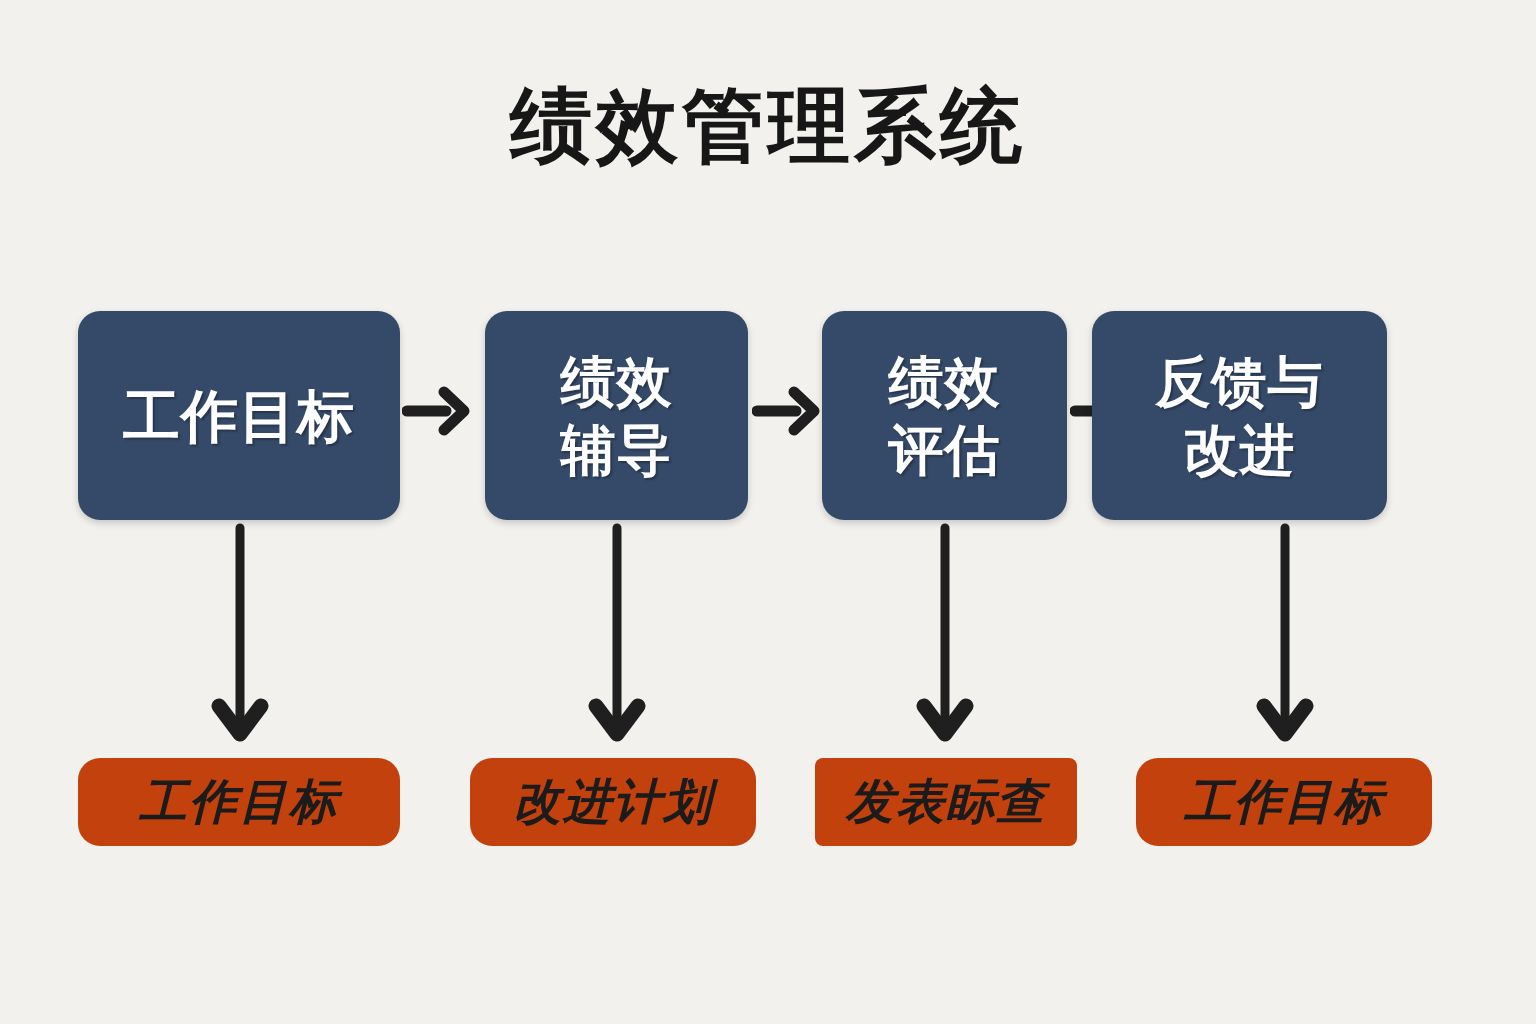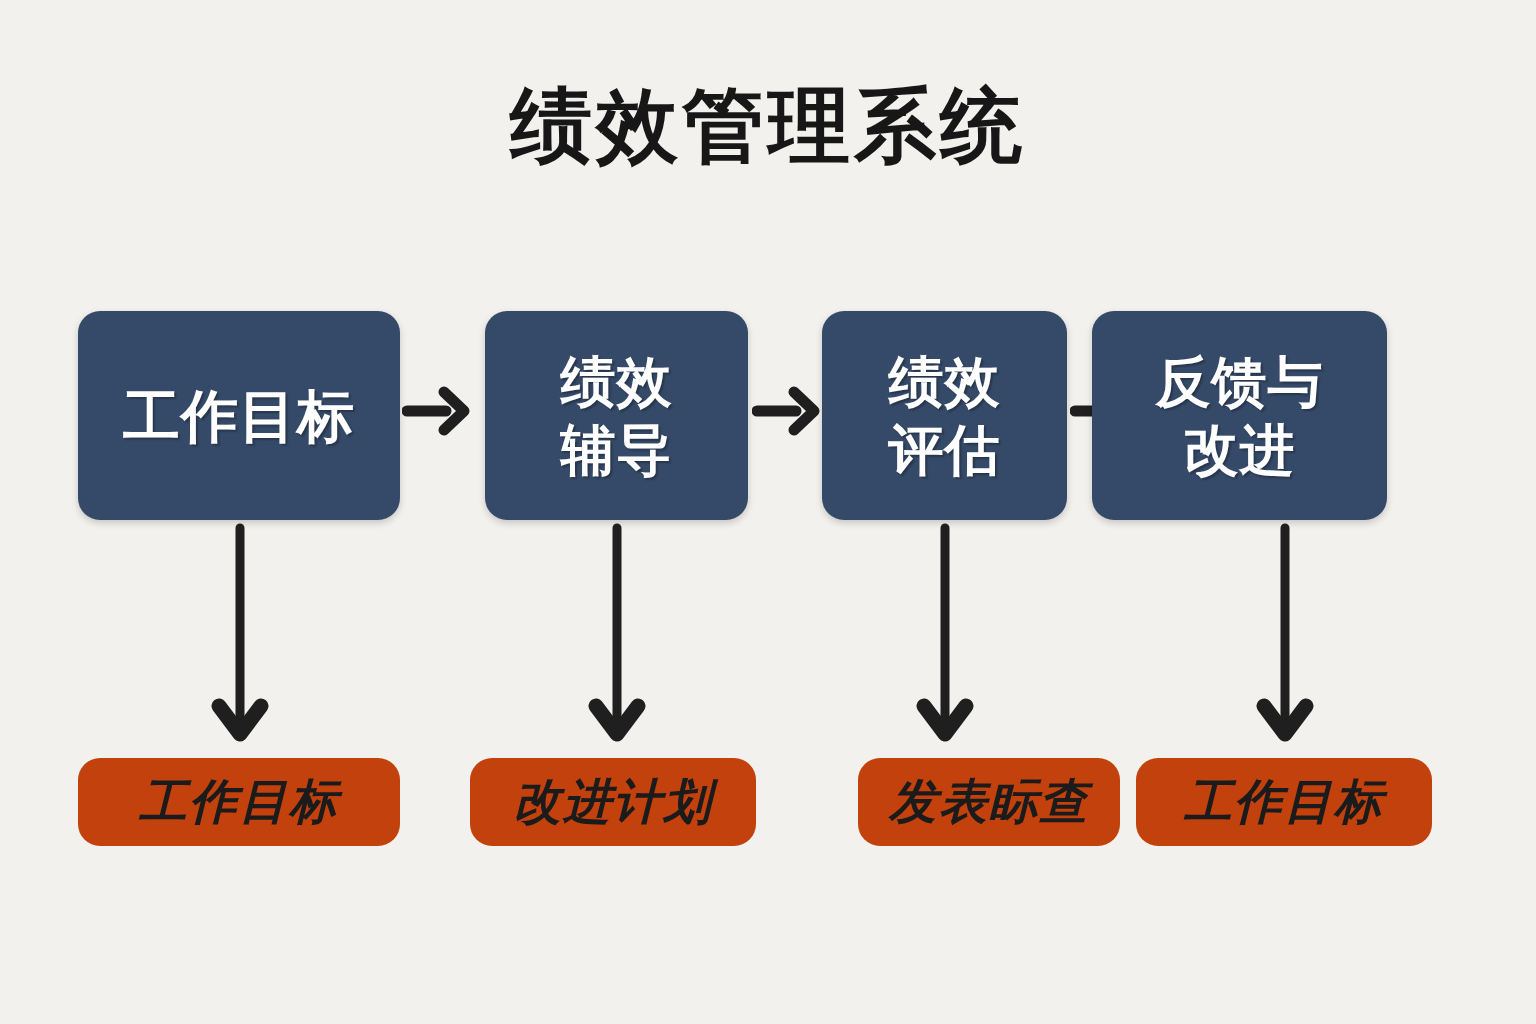--- a/index.html
+++ b/index.html
@@ -108,21 +108,21 @@
   .output-label {
     color: #1b1b1b;
     font-weight: 700;
     font-size: 48px;
     line-height: 56px;
     letter-spacing: 2px;
     white-space: nowrap;
   }
   .output-pill.o1 { left: 78px;   width: 322px; }
   .output-pill.o2 { left: 470px;  width: 286px; }
-  .output-pill.o3 { left: 858px;  width: 262px; }
+  .output-pill.o3 { left: 815px;  width: 262px; border-radius: 8px; }
   .output-pill.o4 { left: 1136px; width: 296px; }
 </style>
 </head>
 <body>
 
 <div id="canvas">
 
   <div class="diagram-title">绩效管理系统</div>
 
   <div class="stage-box s1">

